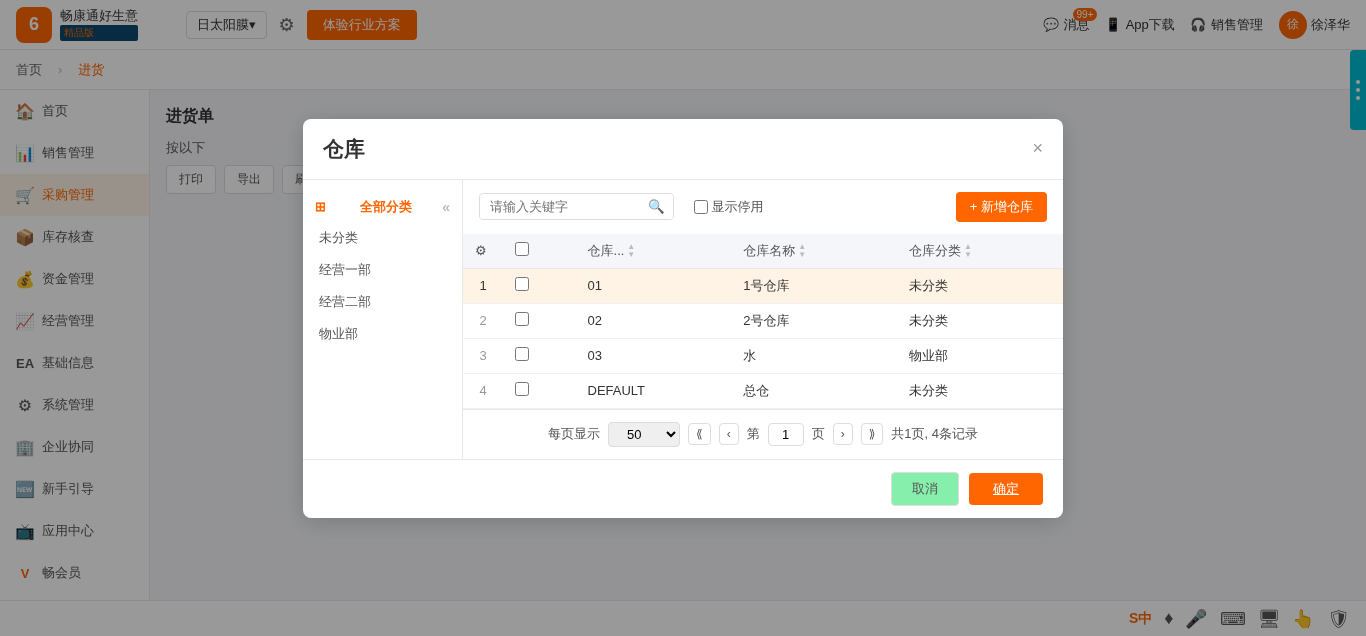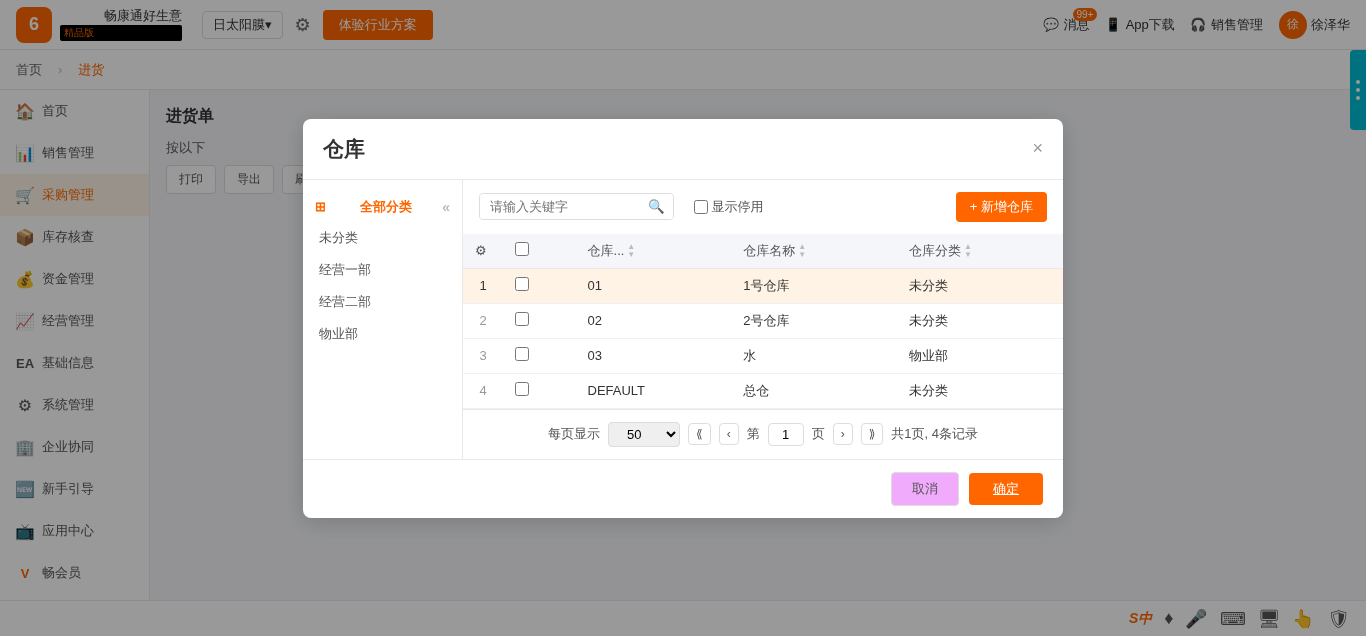--- a/index.html
+++ b/index.html
@@ -22,22 +22,22 @@
       gap: 8px;
       min-width: 150px;
     }
     .logo-icon {
       width: 36px; height: 36px;
       background: #f60;
       border-radius: 8px;
       display: flex; align-items: center; justify-content: center;
       color: #fff; font-weight: bold; font-size: 18px;
     }
-    .logo-text { font-size: 13px; color: #333; line-height: 1.3; margin-left: 44px; }
-    .logo-sub { font-size: 10px; color: #f60; background: #000000; padding: 1px 4px; border-radius: 2px; }
+    .logo-text { font-size: 13px; color: #333; line-height: 1.3; }
+    .logo-sub { font-size: 10px; color: #f60; background: #0c4a6e; padding: 1px 4px; border-radius: 2px; }
     .header-center {
       flex: 1;
       display: flex;
       align-items: center;
       gap: 12px;
       padding-left: 20px;
     }
     .store-selector {
       display: flex; align-items: center; 
       padding: 4px 10px; border: 1px solid #ddd; border-radius: 4px;
@@ -228,21 +228,21 @@
       padding: 3px 6px; text-align: center; font-size: 13px;
     }
     .page-total { color: #555; }
 
     
     .modal-footer {
       display: flex; align-items: center; justify-content: flex-end;
       padding: 12px 20px; border-top: 1px solid #e8e8e8; gap: 10px;
     }
     .btn-cancel {
-      padding: 7px 20px; border: 1px solid #ddd; background: #f0abfc;
+      padding: 7px 20px; border: 1px solid #ddd; background: #86efac;
       border-radius: 4px; cursor: pointer; font-size: 13px; color: #555;
     }
     .btn-confirm {
       padding: 7px 24px; border: none; background: #f60;
       border-radius: 4px; cursor: pointer; font-size: 13px; color: #fff; text-decoration: underline;
     }
 
     
     .bottom-bar {
       position: fixed; bottom: 0; left: 0; right: 0; height: 36px;
@@ -525,20 +525,20 @@
     </div>
 
     <div class="modal-footer">
       <button class="btn-cancel">取消</button>
       <button class="btn-confirm">确定</button>
     </div>
   </div>
 </div>
 
 <div class="bottom-bar">
-  <span class="bottom-icon" style="color:#f60;font-weight:bold;font-size:14px;font-style:italic;">S中</span>
+  <span class="bottom-icon" style="color:#f60;font-weight:bold;font-size:14px;">S中</span>
   <span class="bottom-icon">♦</span>
   <span class="bottom-icon">🎤</span>
   <span class="bottom-icon">⌨</span>
   <span class="bottom-icon">🖥</span>
   <span class="bottom-icon">👆</span>
   <span class="bottom-icon">🛡</span>
 </div>
 
 </body></html>

